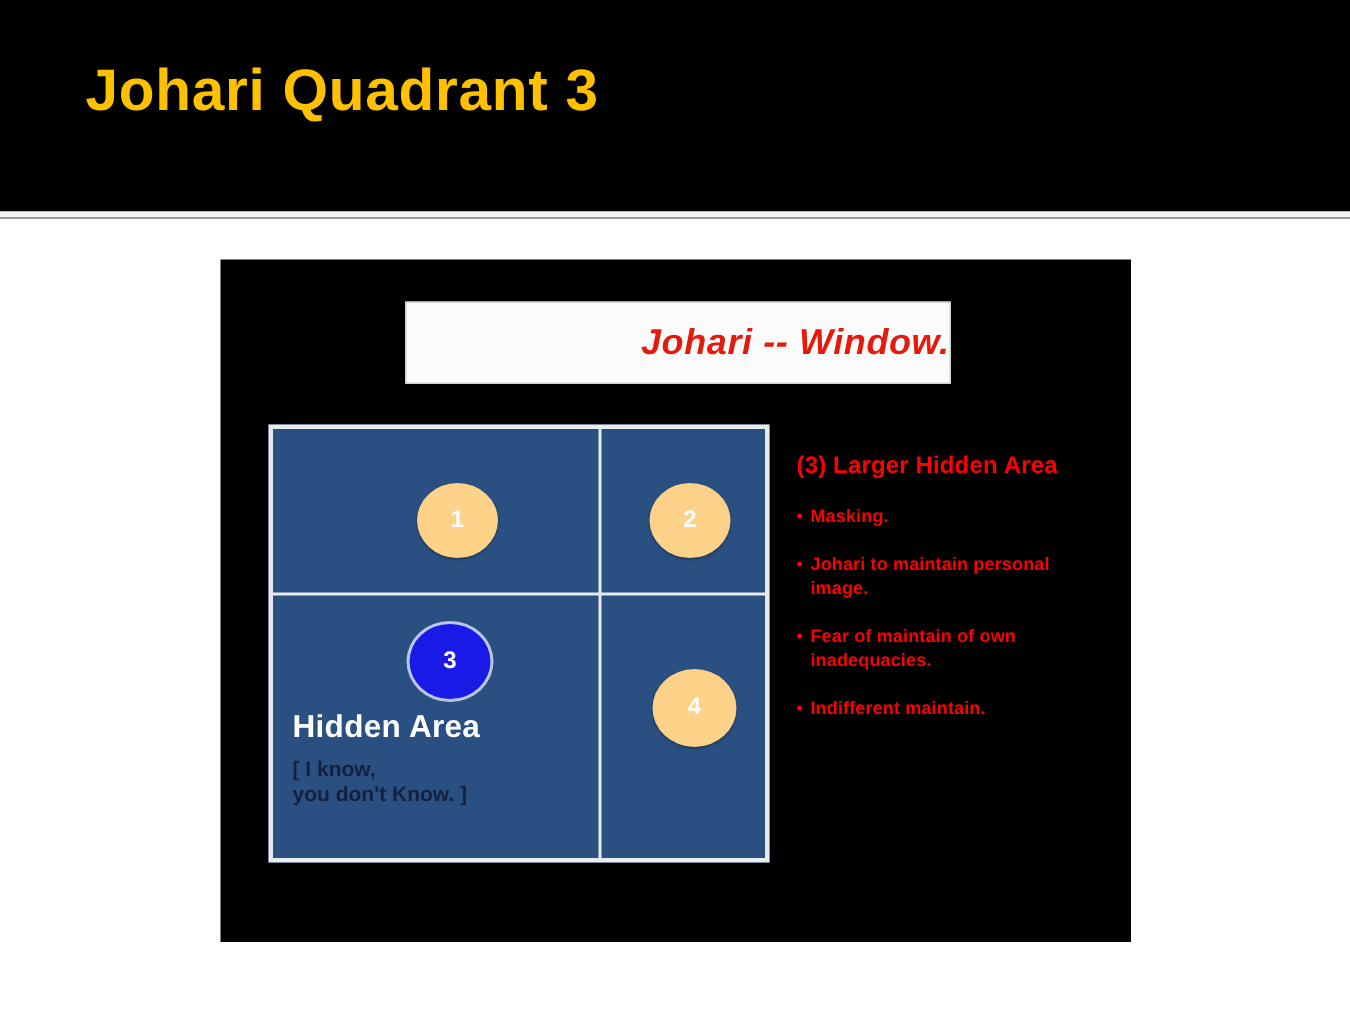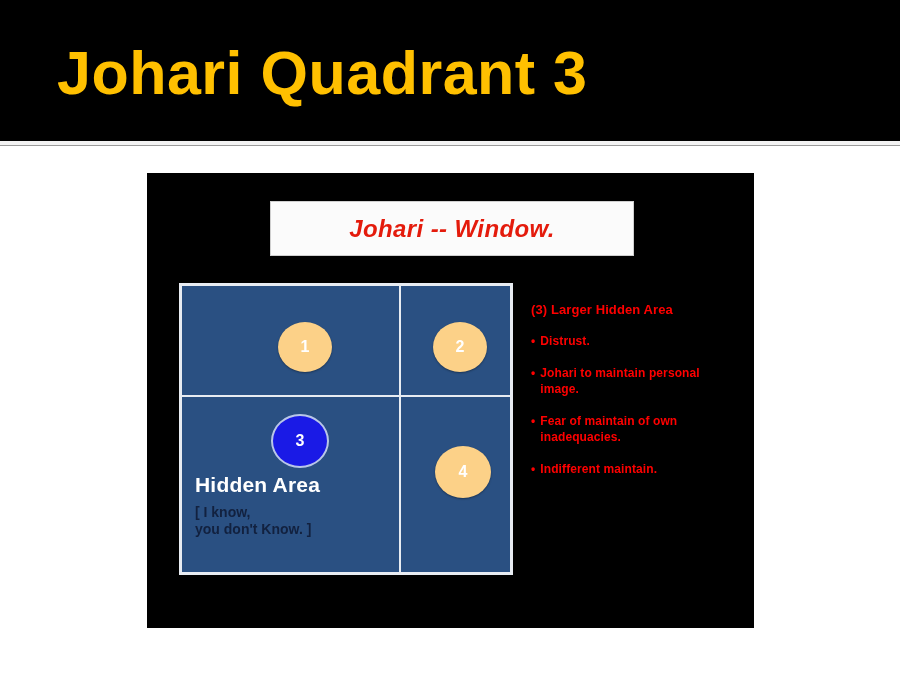--- a/index.html
+++ b/index.html
@@ -17,21 +17,21 @@
 
   
   #header-bar {
     position:absolute; left:0; top:0;
     width:900px; height:141px;
     background:#000000;
   }
   #slide-title {
     position:absolute;
     left:57px; top:40px;
-    font-size:61px;
+    font-size:39px;
     font-weight:bold;
     color:#FFC000;
     letter-spacing:0.5px;
     white-space:nowrap;
     line-height:1.1;
   }
   #header-divider {
     position:absolute; left:0; top:141px;
     width:900px; height:8px;
     background:linear-gradient(to bottom,
@@ -50,21 +50,21 @@
 
   
   #johari-title-box {
     position:absolute;
     left:123px; top:28px;
     width:364px; height:55px;
     background:#fbfbfb;
     border:1px solid #cfcfcf;
     display:flex;
     align-items:center;
-    justify-content:center;
+    justify-content:flex-end;
   }
   #johari-title-text {
     font-size:24px;
     font-weight:bold;
     font-style:italic;
     color:#E41B0C;
     white-space:nowrap;
     letter-spacing:0.4px;
   }
 
@@ -132,21 +132,21 @@
     white-space:pre-line;
   }
 
   
   #notes {
     position:absolute;
     left:384px; top:129px;
     width:210px;
   }
   #notes-heading {
-    font-size:13px;
+    font-size:16px;
     font-weight:bold;
     color:#FF0000;
     white-space:nowrap;
     letter-spacing:0.1px;
   }
   .note-item {
     margin-top:16px;
     display:flex;
     font-size:12px;
     font-weight:bold;
@@ -187,21 +187,21 @@
       <div id="hidden-area-label">Hidden Area</div>
       <div id="hidden-area-sub">[ I know,
 you don't Know. ]</div>
     </div>
 
     <div id="notes">
       <div id="notes-heading">(3) Larger Hidden Area</div>
 
       <div class="note-item">
         <span class="note-bullet">•</span>
-        <span class="note-text">Distrust.</span>
+        <span class="note-text">Masking.</span>
       </div>
 
       <div class="note-item">
         <span class="note-bullet">•</span>
         <span>
           <span class="note-text">Johari to maintain</span>
           <span class="indent">personal  image.</span>
         </span>
       </div>
 

